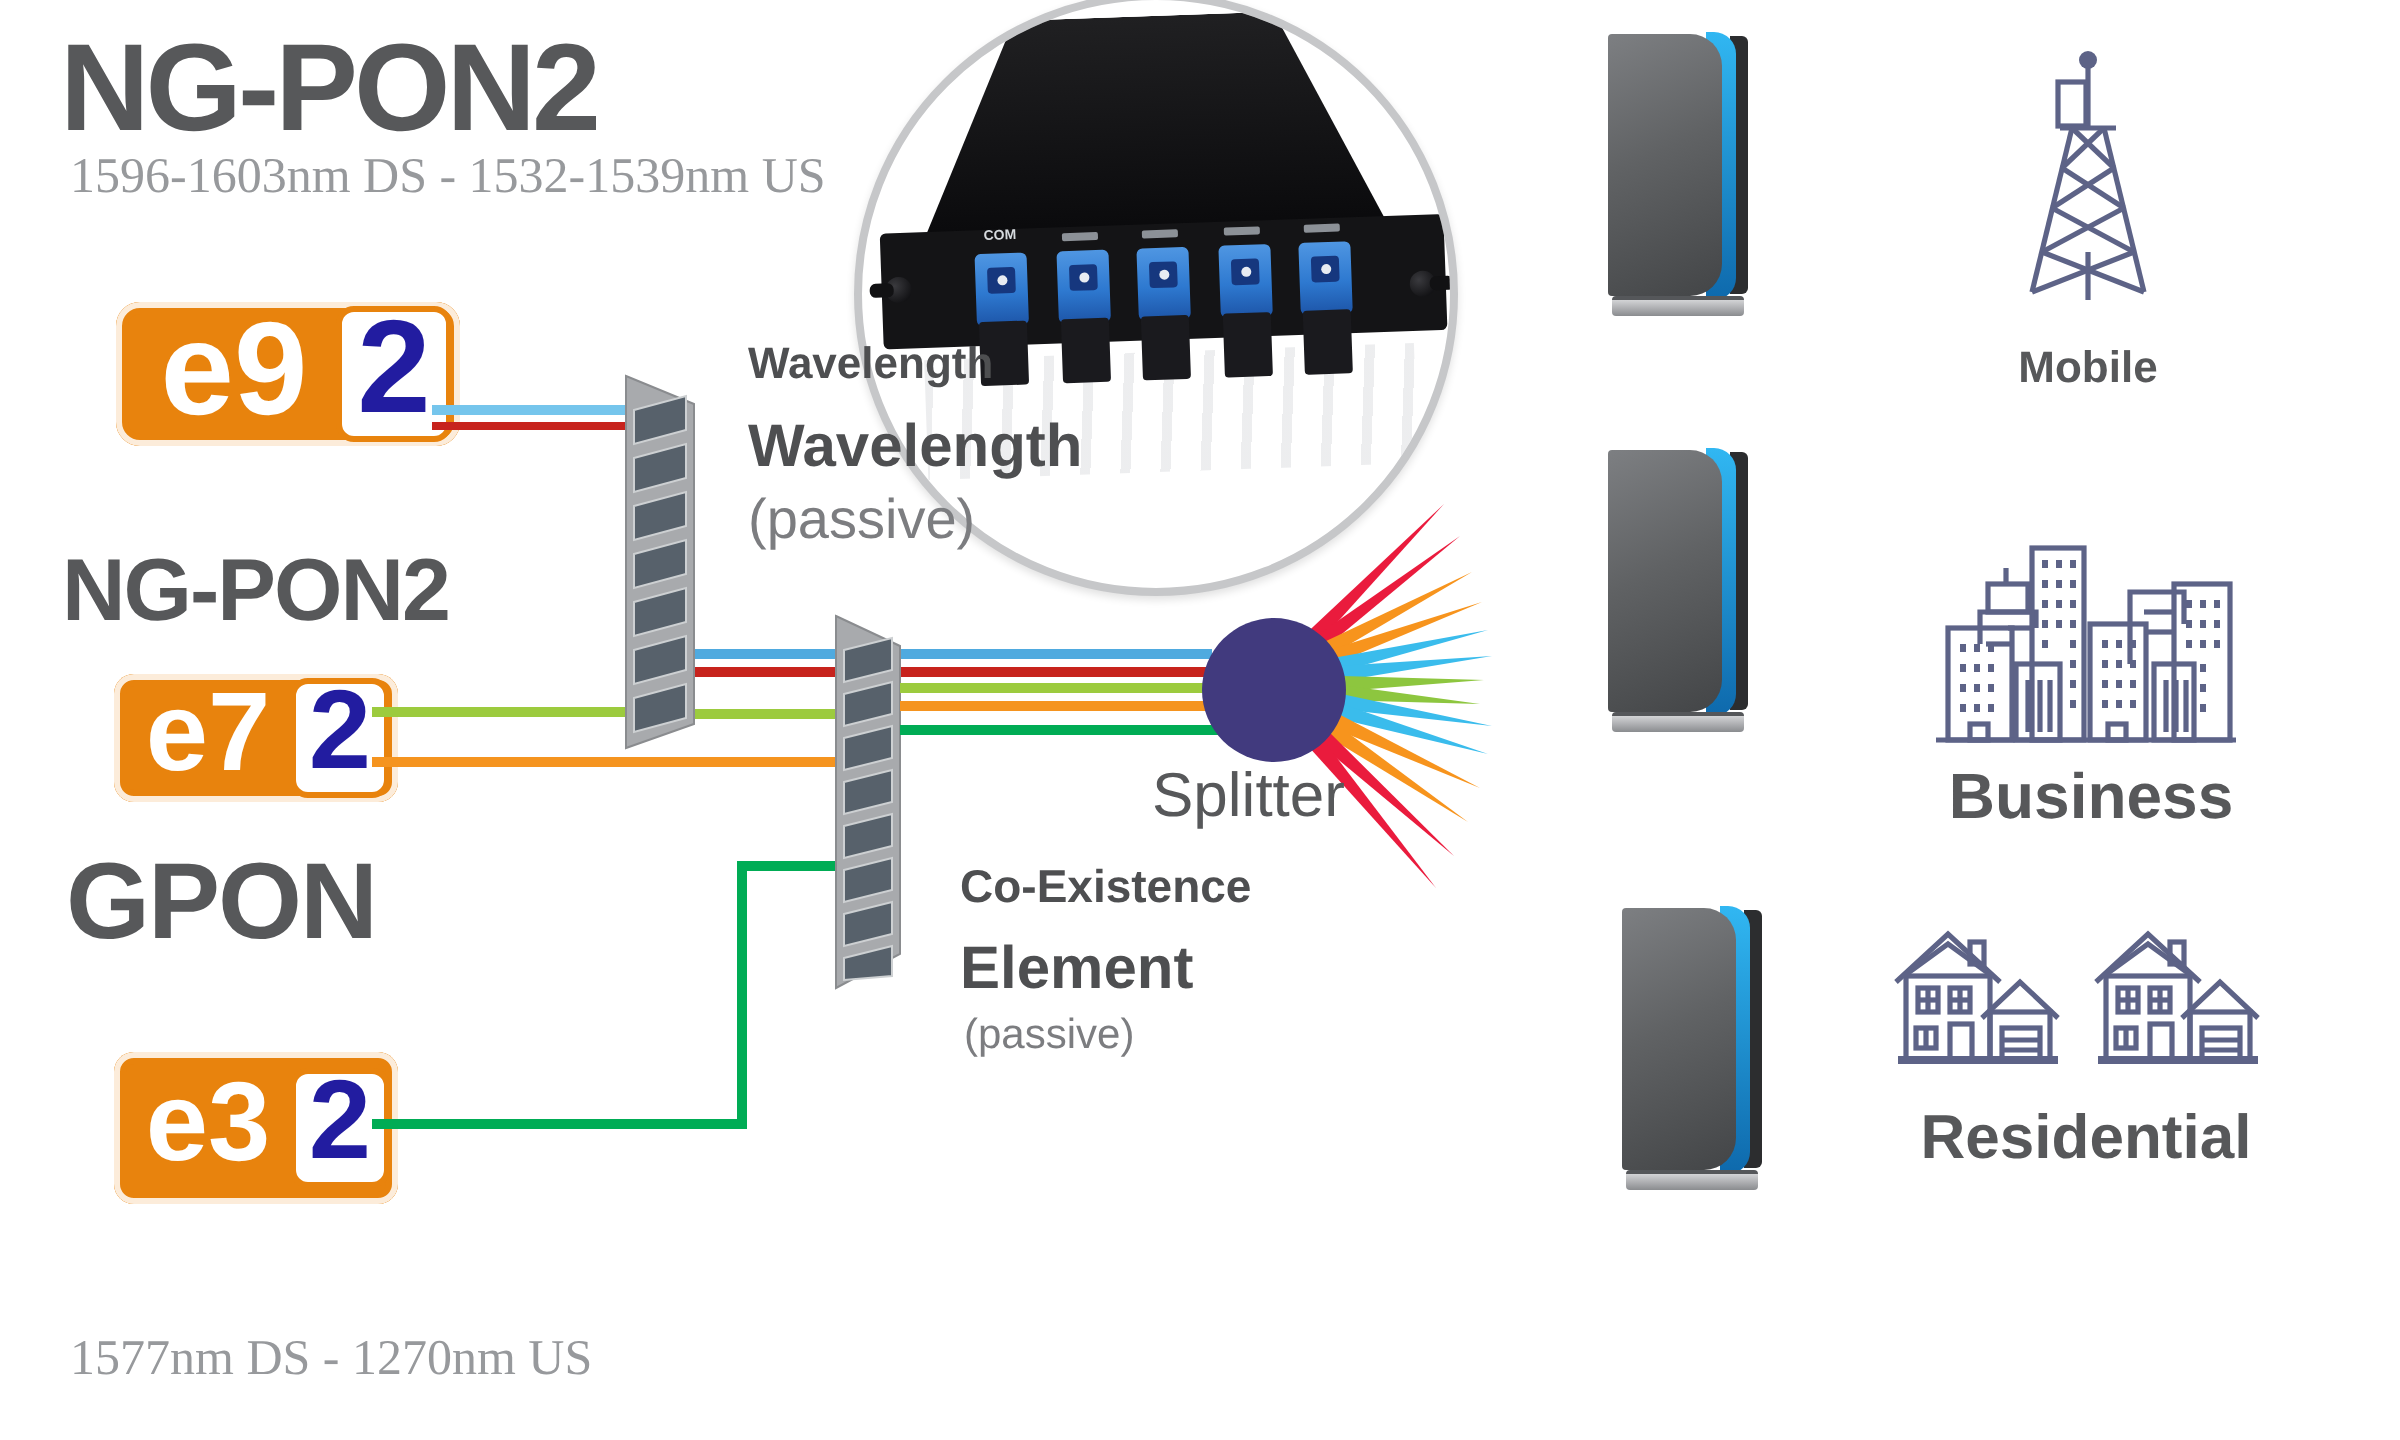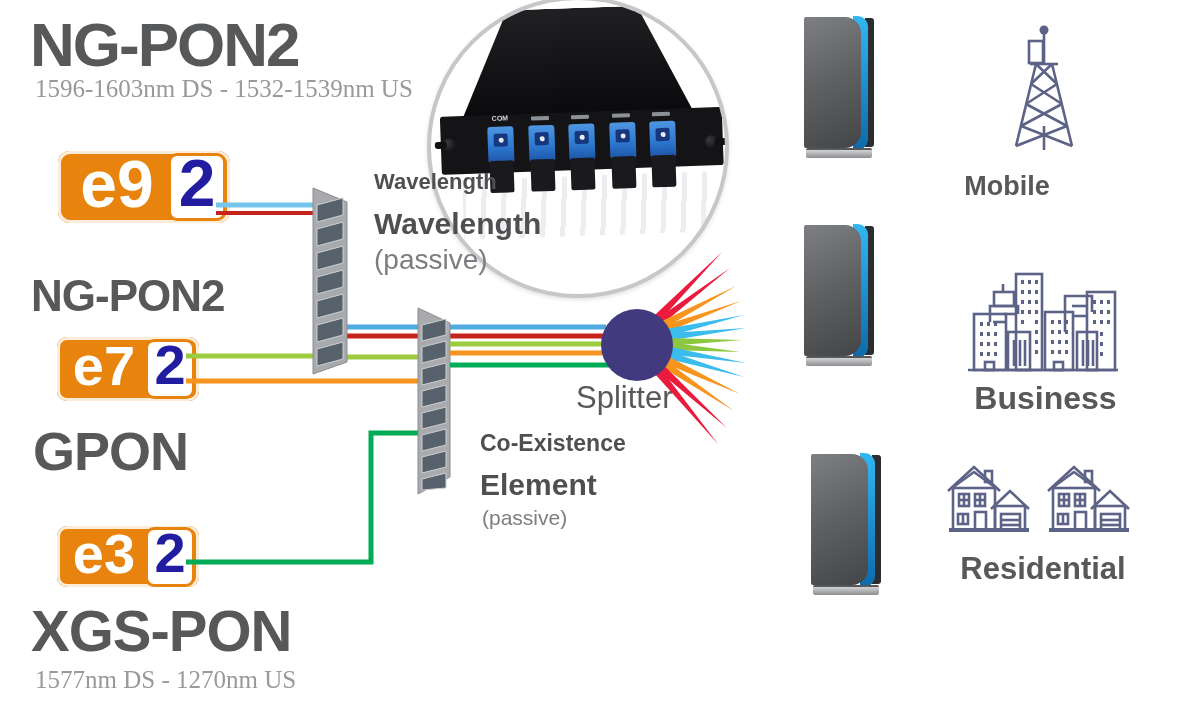--- a/index.html
+++ b/index.html
@@ -178,26 +178,25 @@
 
   <div class="abs txt h-big" style="left:31px;top:274px;font-size:44px">NG-PON2</div>
 
   <div class="abs badge" style="left:57px;top:337px;width:132px;height:64px;padding:0 4px 0 6px;border-radius:10px">
     <span class="bname" style="font-size:56px">e7</span>
     <span class="bnum" style="width:44px;height:48px;font-size:56px">2</span>
   </div>
 
   <div class="abs txt h-big" style="left:33px;top:424px;font-size:54px">GPON</div>
 
-  <div class="abs badge" style="left:57px;top:526px;width:132px;height:61px;padding:0 4px 0 6px;border-radius:10px">
+  <div class="abs badge" style="left:57px;top:526px;width:132px;height:76px;padding:0 4px 0 6px;border-radius:10px">
     <span class="bname" style="font-size:56px">e3</span>
     <span class="bnum" style="width:44px;height:48px;font-size:56px">2</span>
   </div>
 
-  <div class="abs txt h-big" style="left:31px;top:602px;font-size:58px">XGS-PON</div>
   <div class="abs txt h-sub" style="left:35px;top:667px;font-size:25px">1577nm DS - 1270nm US</div>
 
   <div class="abs txt lbl-bold" style="left:374px;top:171px;font-size:22px">Wavelength</div>
   <div class="abs txt lbl-bold" style="left:374px;top:209px;font-size:30px">Wavelength</div>
   <div class="abs txt lbl-gray" style="left:374px;top:246px;font-size:28px">(passive)</div>
 
   <div class="abs txt lbl-gray" style="left:576px;top:382px;font-size:31px;color:var(--heading)">Splitter</div>
 
   <div class="abs txt lbl-bold" style="left:480px;top:432px;font-size:23px">Co-Existence</div>
   <div class="abs txt lbl-bold" style="left:480px;top:470px;font-size:30px">Element</div>
@@ -234,21 +233,21 @@
         <line x1="50" y1="50" x2="29" y2="70"></line>
       <line x1="29" y1="70" x2="60" y2="90"></line>
         <line x1="55" y1="70" x2="24" y2="90"></line>
       <line x1="24" y1="90" x2="65" y2="112"></line>
         <line x1="60" y1="90" x2="19" y2="112"></line>
       <line x1="19" y1="112" x2="70" y2="132"></line>
         <line x1="65" y1="112" x2="14" y2="132"></line>
       <line x1="42" y1="112" x2="42" y2="136"></line>
     </g>
   </svg>
-  <div class="abs txt dest-lbl" style="left:907px;top:173px;width:200px;font-size:27px">Mobile</div>
+  <div class="abs txt dest-lbl" style="left:944px;top:173px;width:200px;font-size:22px">Mobile</div>
 
   <svg class="abs txt" style="left:960px;top:262px" width="165" height="120" viewBox="0 0 165 120">
     <g fill="none" style="stroke:var(--icon-blue)" stroke-width="2.6">
       <line x1="43" y1="22" x2="43" y2="30"></line>
       <rect x="34" y="30" width="20" height="14"></rect>
       <polyline points="30,60 30,44 58,44 58,52"></polyline>
       <line x1="44" y1="52" x2="56" y2="52"></line>
         <line x1="33" y1="60" x2="45" y2="60"></line>
       <rect x="14" y="52" width="32" height="56"></rect>
       <rect x="56" y="12" width="26" height="96"></rect>

